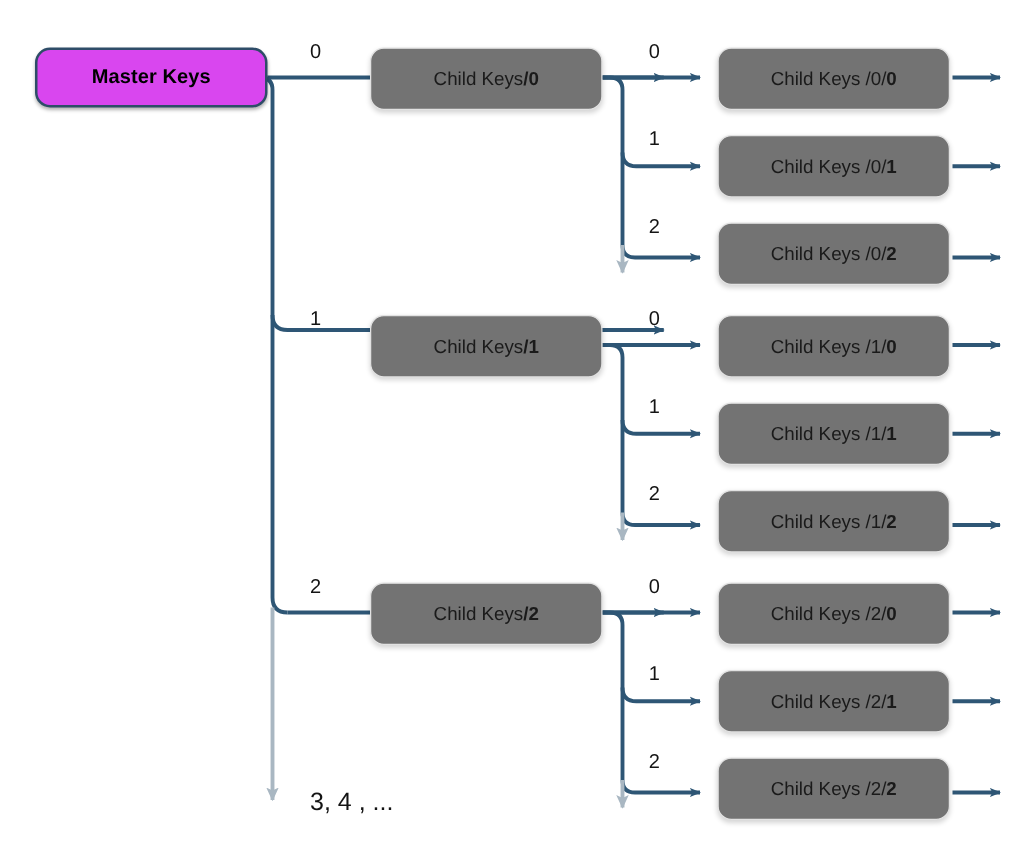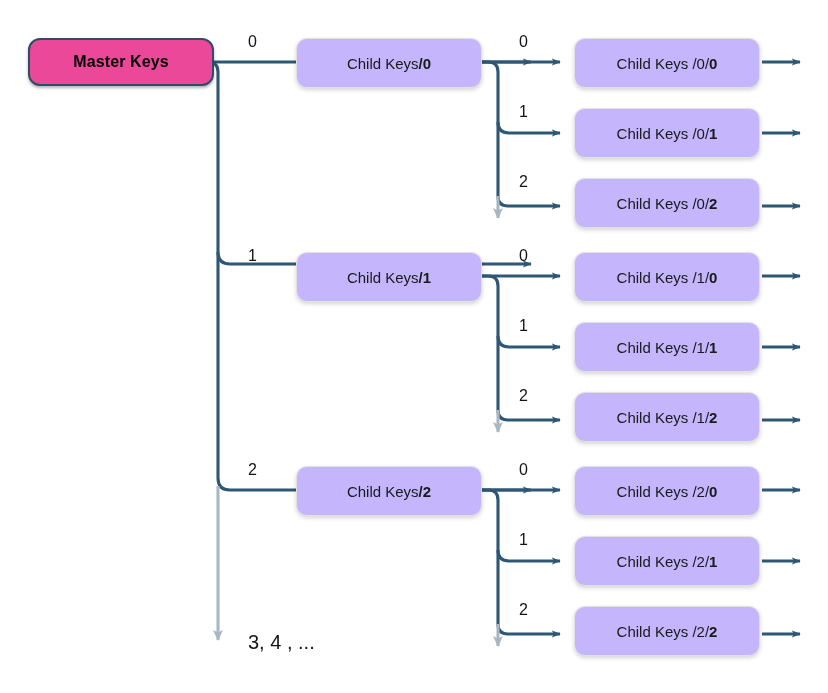--- a/index.html
+++ b/index.html
@@ -25,31 +25,31 @@
   }
   .node {
     position: absolute;
     box-sizing: border-box;
     display: flex;
     align-items: center;
     justify-content: center;
     white-space: nowrap;
   }
   .node-master {
-    background: #ec4899;
+    background: #d946ef;
     border: 2px solid #2e4d68;
     border-radius: 12px;
     box-shadow: 0 2px 3px rgba(0,0,0,0.30);
     font-size: 16px;
     font-weight: bold;
     color: #000000;
     letter-spacing: 0.1px;
   }
   .node-child {
-    background: #c4b5fd;
+    background: #737373;
     border: 1px solid #e2e2e2;
     border-radius: 11px;
     box-shadow: 0 2px 4px rgba(0,0,0,0.17);
     font-size: 15px;
     color: #1a1a1a;
   }
   .node-child .lead { font-weight: normal; }
   .node-child .tailbold { font-weight: bold; }
   .edge-label {
     position: absolute;

